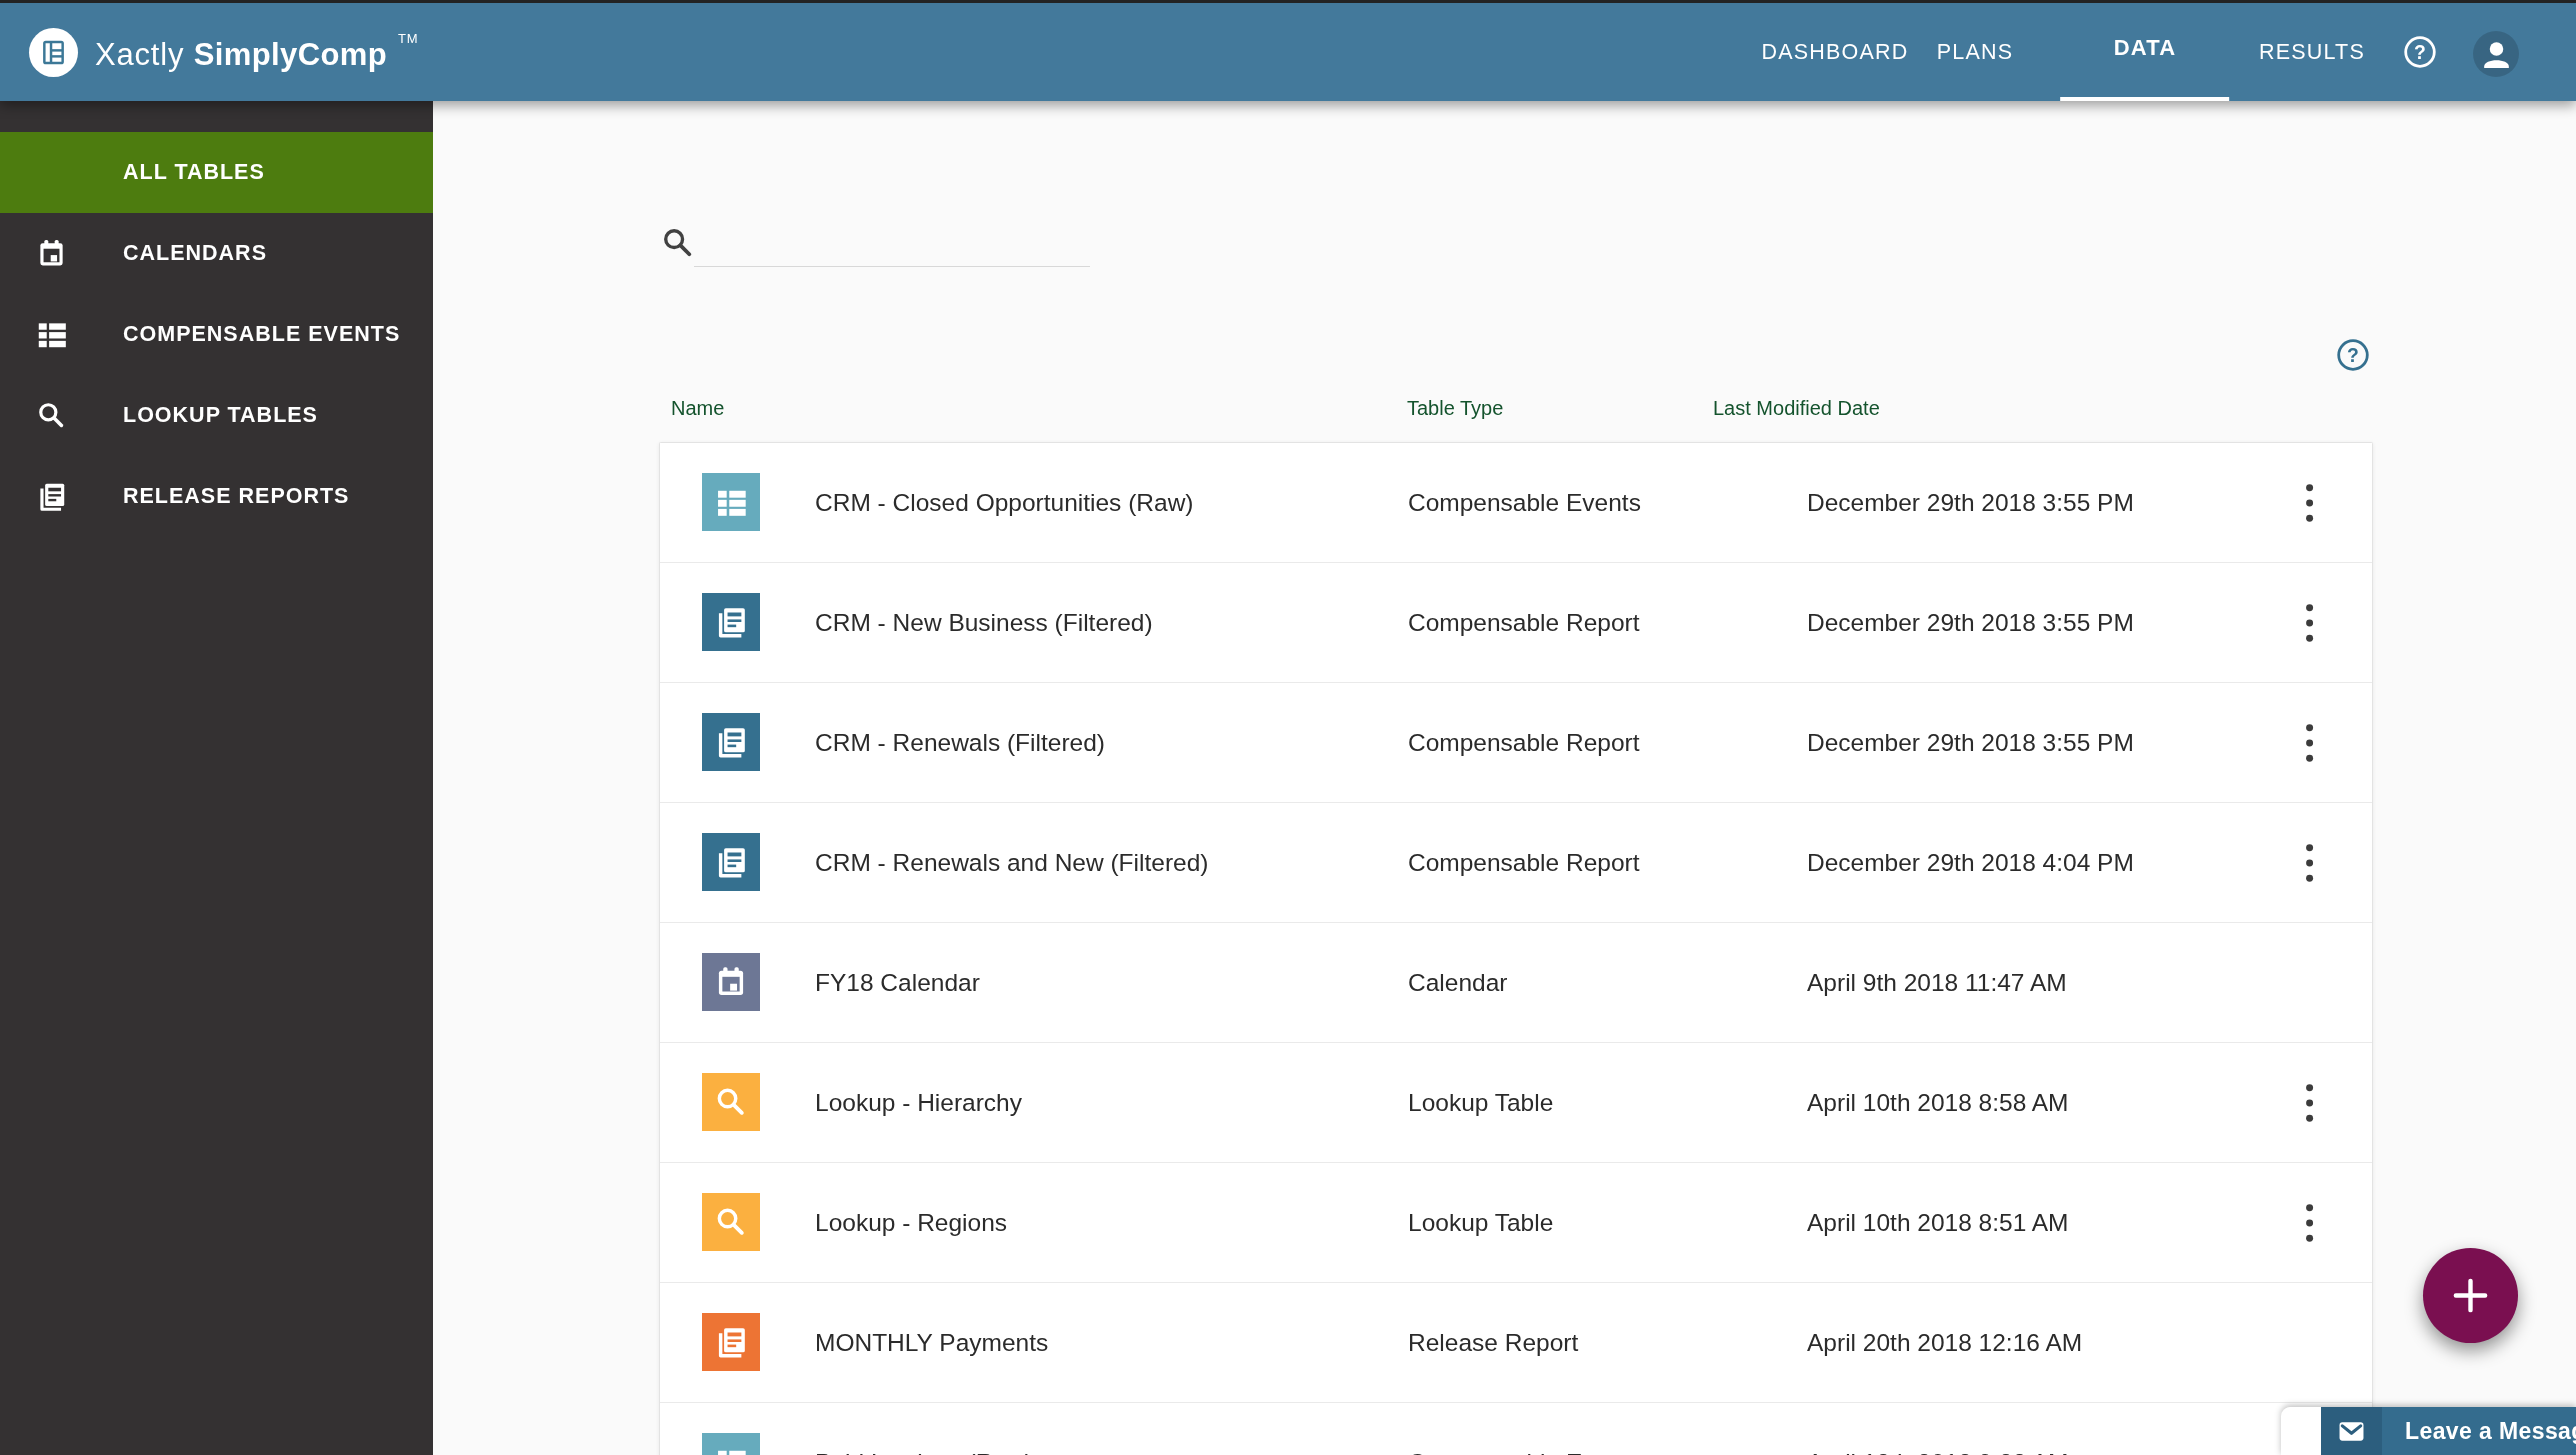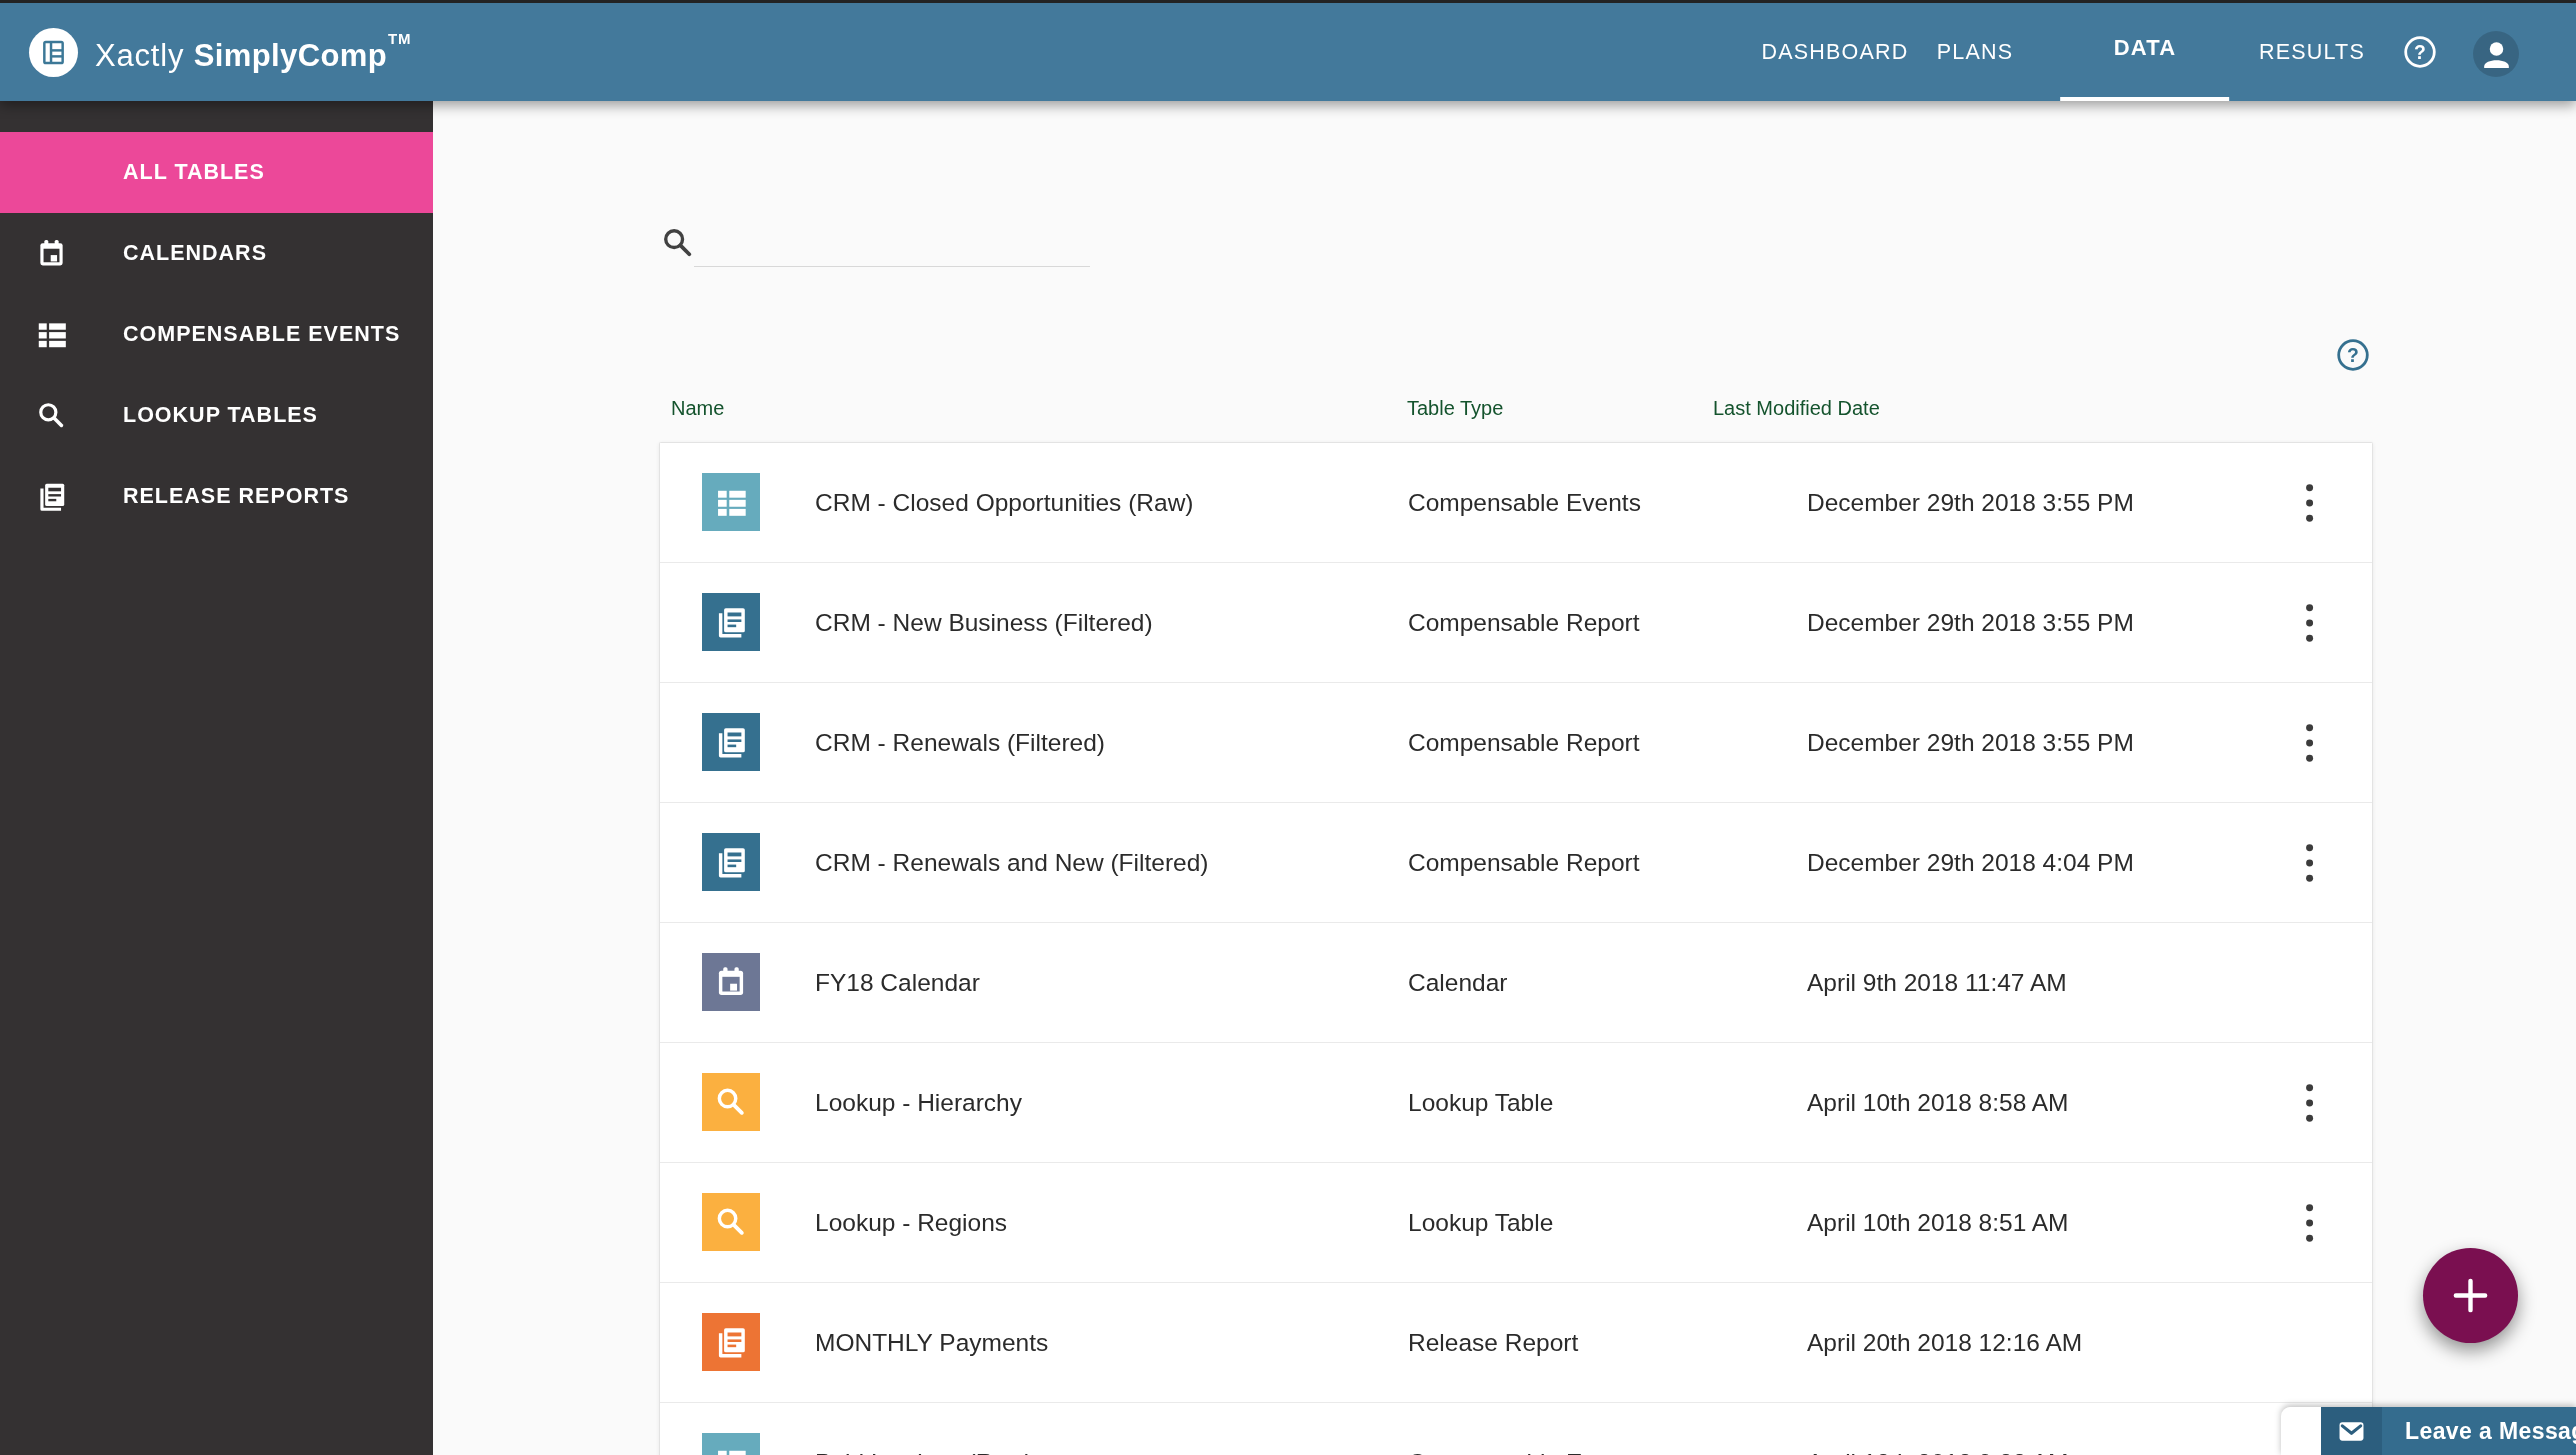--- a/index.html
+++ b/index.html
@@ -17,21 +17,21 @@
   
   header{
     position:absolute;top:3.1px;left:0;right:0;height:98px;
     background:#43799b;z-index:30;
     box-shadow:0 4.6px 12.3px rgba(0,0,0,.38);
   }
   .brand{position:absolute;left:29px;top:0;height:98px;display:flex;align-items:center;}
   .logo-circle{width:49px;height:49px;border-radius:50%;background:#ffffff;display:flex;align-items:center;justify-content:center;flex:none;}
   .brand-text{color:#fff;font-size:31px;font-weight:300;margin-left:17px;letter-spacing:0.8px;white-space:nowrap;}
   .brand-text b{font-weight:700;letter-spacing:0.4px;}
-  .brand-text sup{font-size:15px;font-weight:700;vertical-align:21.5px;margin-left:1px;}
+  .brand-text sup{font-size:13px;font-weight:400;vertical-align:21.5px;margin-left:11px;}
 
   .nav-item{
     position:absolute;top:0;height:98px;line-height:98px;color:#fff;
     font-size:21.5px;font-weight:500;letter-spacing:1.2px;
     transform:translateX(-50%);cursor:pointer;white-space:nowrap;
   }
   .nav-i0{left:1835px;} .nav-i1{left:1975px;} .nav-i2{left:2145px;} .nav-i3{left:2312px;}
   .nav-item.active{font-weight:700;font-size:22px;line-height:90px;}
   .nav-underline{position:absolute;bottom:0;left:50%;transform:translateX(-50%);width:169px;height:4.6px;background:#fff;}
 
@@ -42,21 +42,21 @@
     display:flex;align-items:center;justify-content:center;cursor:pointer;
   }
 
   
   aside{
     position:absolute;top:101px;bottom:0;left:0;width:433px;
     background:#343132;z-index:10;--tile:#343132;
   }
   .side-list{padding-top:31px;}
   .side-item{height:81px;display:flex;align-items:center;color:#fff;cursor:pointer;}
-  .side-item.active{background:#ec4899;}
+  .side-item.active{background:#4d7c0f;}
   .side-item .iconset{width:35px;height:35px;margin-left:34px;flex:none;}
   .side-item .label{margin-left:54px;font-size:21.5px;font-weight:600;letter-spacing:1px;white-space:nowrap;}
 
   
   .iconset svg{display:none;}
   .iconset.calendar .g-calendar{display:block;}
   .iconset.report   .g-report{display:block;}
   .iconset.events   .g-events{display:block;}
   .iconset.lookup   .g-lookup{display:block;}
 

